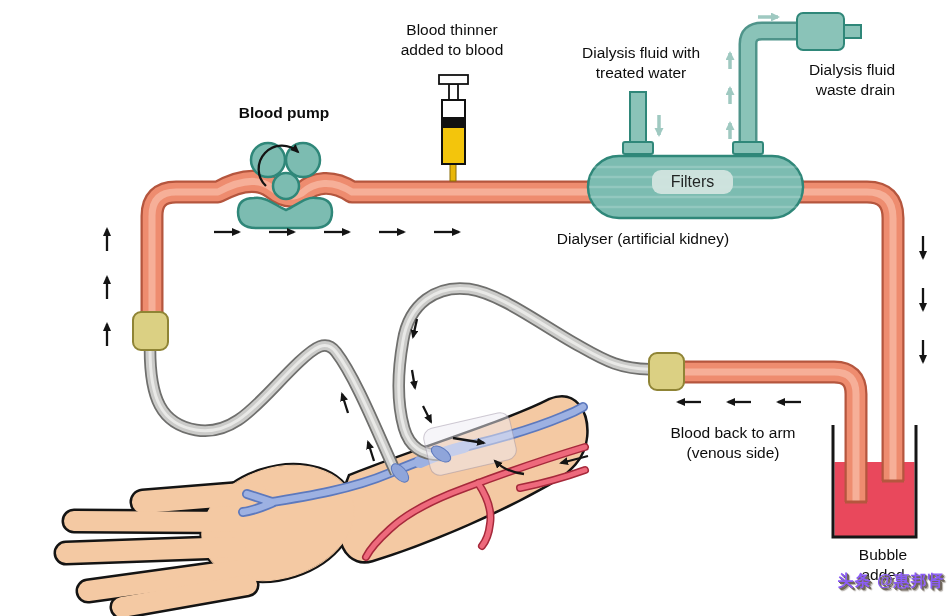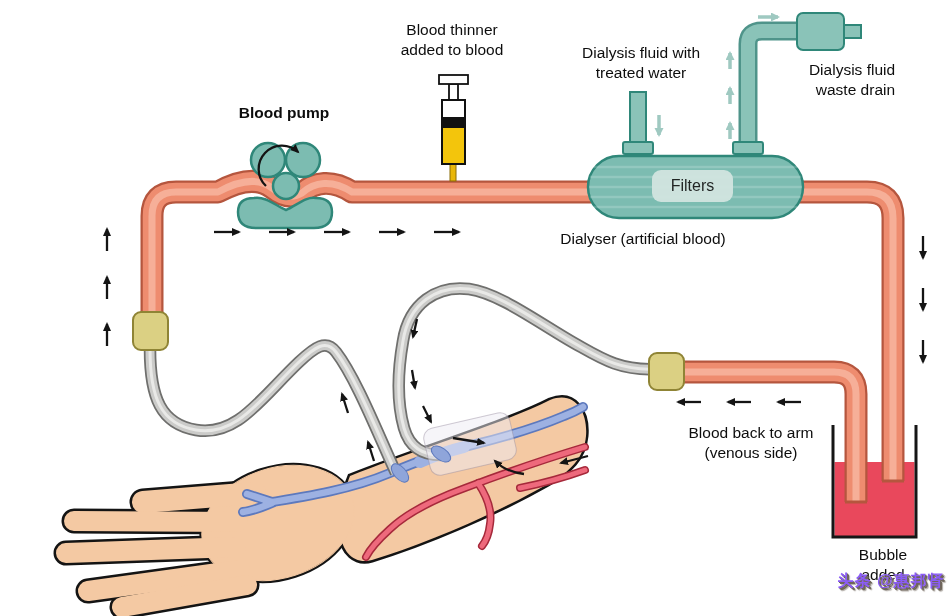--- a/index.html
+++ b/index.html
@@ -9,21 +9,21 @@
     --teal-arrow:#9fc9c1; --connector-yellow:#dbd083; --syringe-yellow:#f3c50c;
     --blood-liquid:#e9485c; --skin:#f4c9a3; --vein-blue:#9db1e2; --artery-red:#ee697c;
     --arrow-black:#141414; --filters-badge:#d2e5e0;
   }
   html,body{margin:0;padding:0;background:#fff;}
   #stage{position:relative;width:951px;height:616px;background:#fff;overflow:hidden;
          font-family:"Liberation Sans",sans-serif;}
   #art{position:absolute;left:0;top:0;}
   .lbl{position:absolute;transform:translateX(-50%);text-align:center;
        font-size:15.5px;line-height:1.26;color:#0d0d0d;white-space:pre-line;}
-  .filters-badge{position:absolute;left:652px;top:170px;width:81px;height:32px;
+  .filters-badge{position:absolute;left:652px;top:170px;width:81px;height:24px;
        background:var(--filters-badge);opacity:.95;border-radius:9px;display:flex;
        align-items:center;justify-content:center;font-size:16px;color:#1c1c1c;}
   .watermark{position:absolute;left:863px;top:571px;transform:translateX(-50%);
        font-size:16px;font-weight:bold;color:#8b5cf6;letter-spacing:1px;white-space:nowrap;
        text-shadow:2px 2px 0 #6f665b,1px 1px 0 #6f665b,3px 3px 1px rgba(111,102,91,.55);margin-left:28px;}
   
   .so{fill:none;stroke:var(--blood-tube-edge);stroke-width:23;stroke-linejoin:round;}
   .sm{fill:none;stroke:var(--blood-tube);stroke-width:18.5;stroke-linejoin:round;}
   .sh{fill:none;stroke:var(--blood-tube-highlight);stroke-width:7;opacity:.9;stroke-linejoin:round;}
   .go{fill:none;stroke:var(--gray-tube-edge);stroke-width:12.5;}
@@ -201,19 +201,19 @@
 </svg>
 
 <div class="lbl" style="left:284px;top:103px;font-weight:bold;">Blood pump</div>
 <div class="lbl" style="left:452px;top:20px;">Blood thinner
 added to blood</div>
 <div class="lbl" style="left:641px;top:43px;">Dialysis fluid with
 treated water</div>
 <div class="lbl" style="left:852px;top:60px;text-align:right;">Dialysis fluid
 waste drain</div>
 <div class="filters-badge">Filters</div>
-<div class="lbl" style="left:643px;top:229px;">Dialyser (artificial blood)</div>
-<div class="lbl" style="left:751px;top:423px;">Blood back to arm
+<div class="lbl" style="left:643px;top:229px;">Dialyser (artificial kidney)</div>
+<div class="lbl" style="left:733px;top:423px;">Blood back to arm
 (venous side)</div>
 <div class="lbl" style="left:883px;top:545px;">Bubble added</div>
 <div class="watermark">头条 @惠邦肾</div>
 
 </div>
 
 </body></html>

